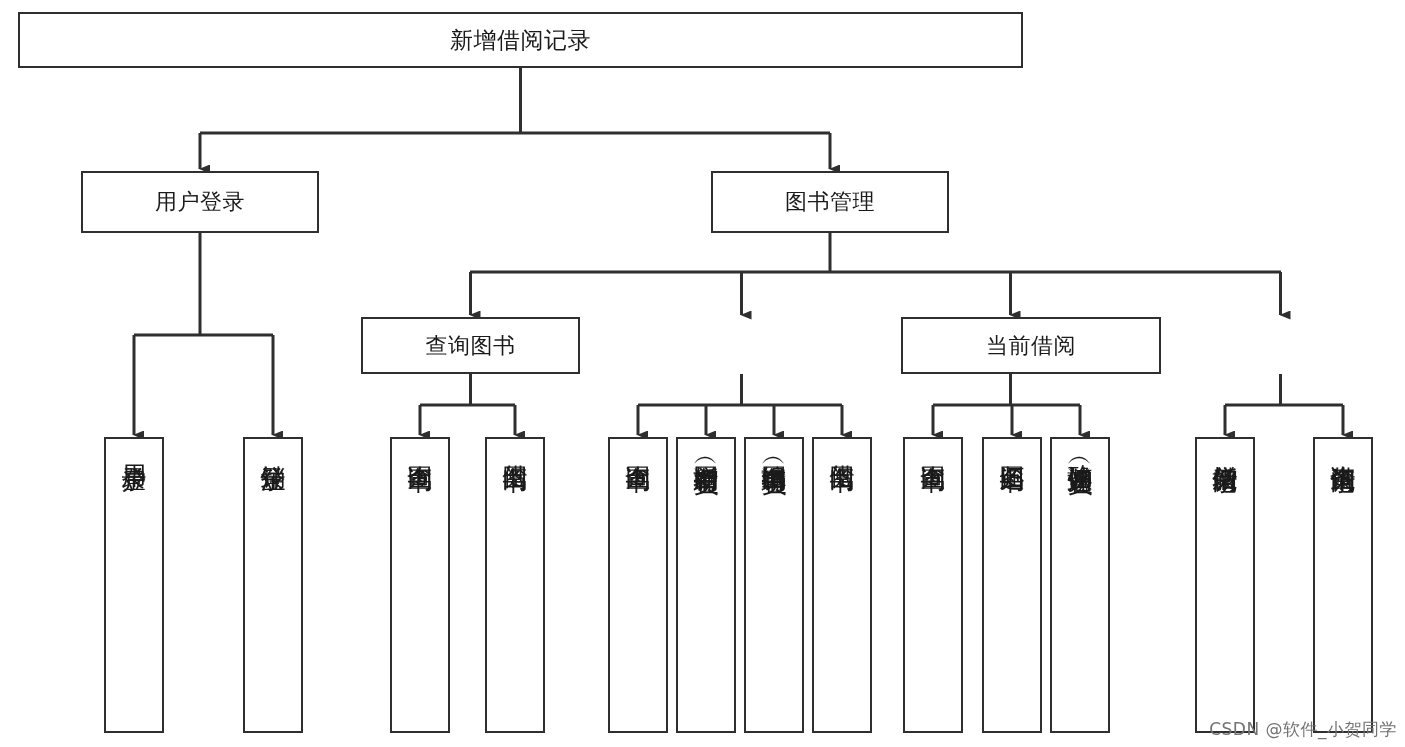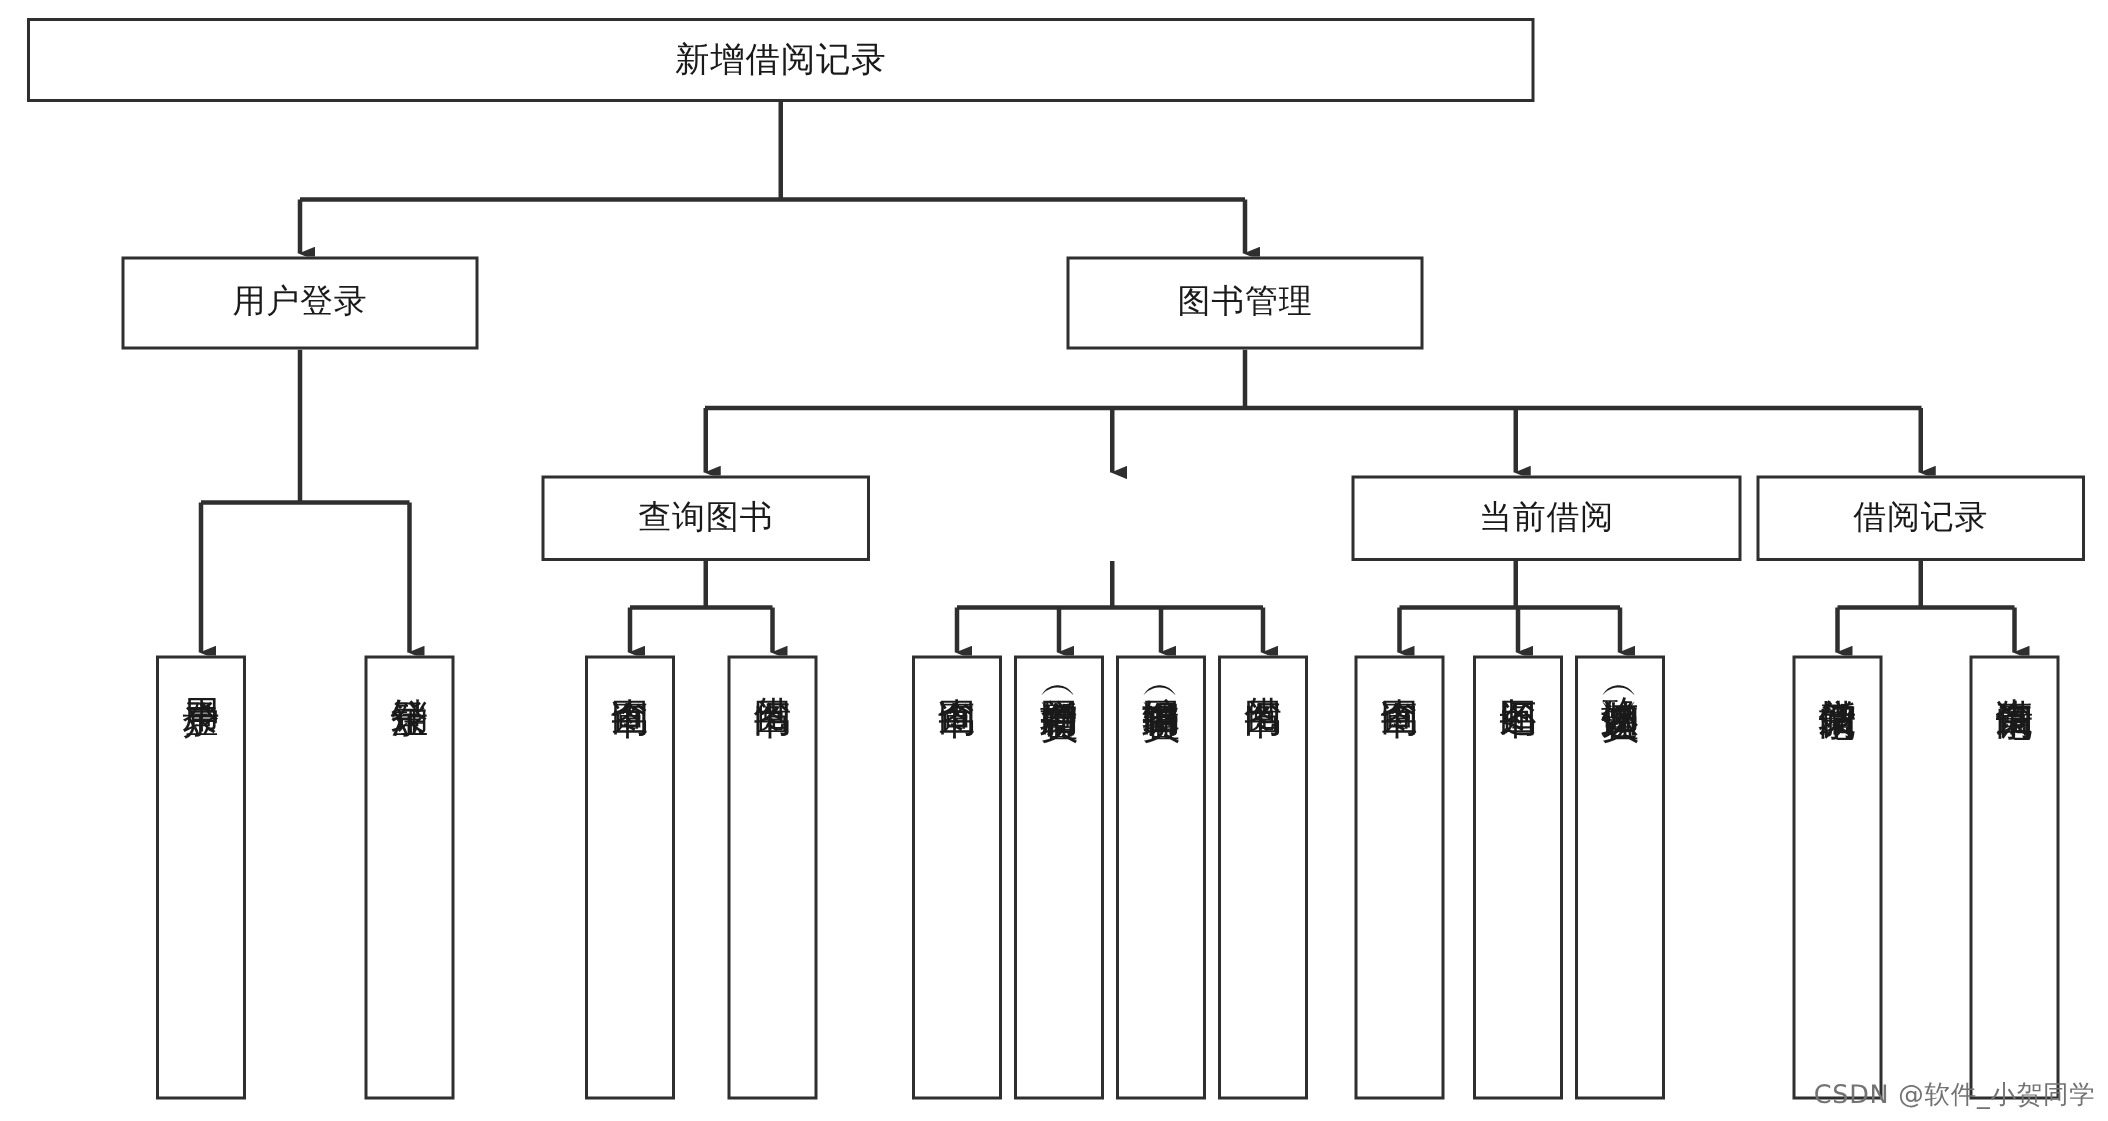--- a/index.html
+++ b/index.html
@@ -128,23 +128,20 @@
   <div class="node-box horizontal" style="left: 711px; top: 171px; width: 238px; height: 62px;">
     <span class="node-label">图书管理</span>
   </div>
 
   <div class="node-box horizontal" style="left: 361px; top: 317px; width: 219px; height: 57px;">
     <span class="node-label">查询图书</span>
   </div>
   <div class="node-box horizontal" style="left: 901px; top: 317px; width: 260px; height: 57px;">
     <span class="node-label">当前借阅</span>
   </div>
-  <div class="node-box horizontal" style="left: 1171px; top: 317px; width: 219px; height: 57px;">
-    <span class="node-label">借阅记录</span>
-  </div>
 
   <div class="node-box vertical" style="left: 104px; top: 437px; width: 60px; height: 296px;">
     <span class="node-label">用户登录</span>
   </div>
   <div class="node-box vertical" style="left: 243px; top: 437px; width: 60px; height: 296px;">
     <span class="node-label">注销登录</span>
   </div>
   <div class="node-box vertical" style="left: 390px; top: 437px; width: 60px; height: 296px;">
     <span class="node-label">查询图书</span>
   </div>

